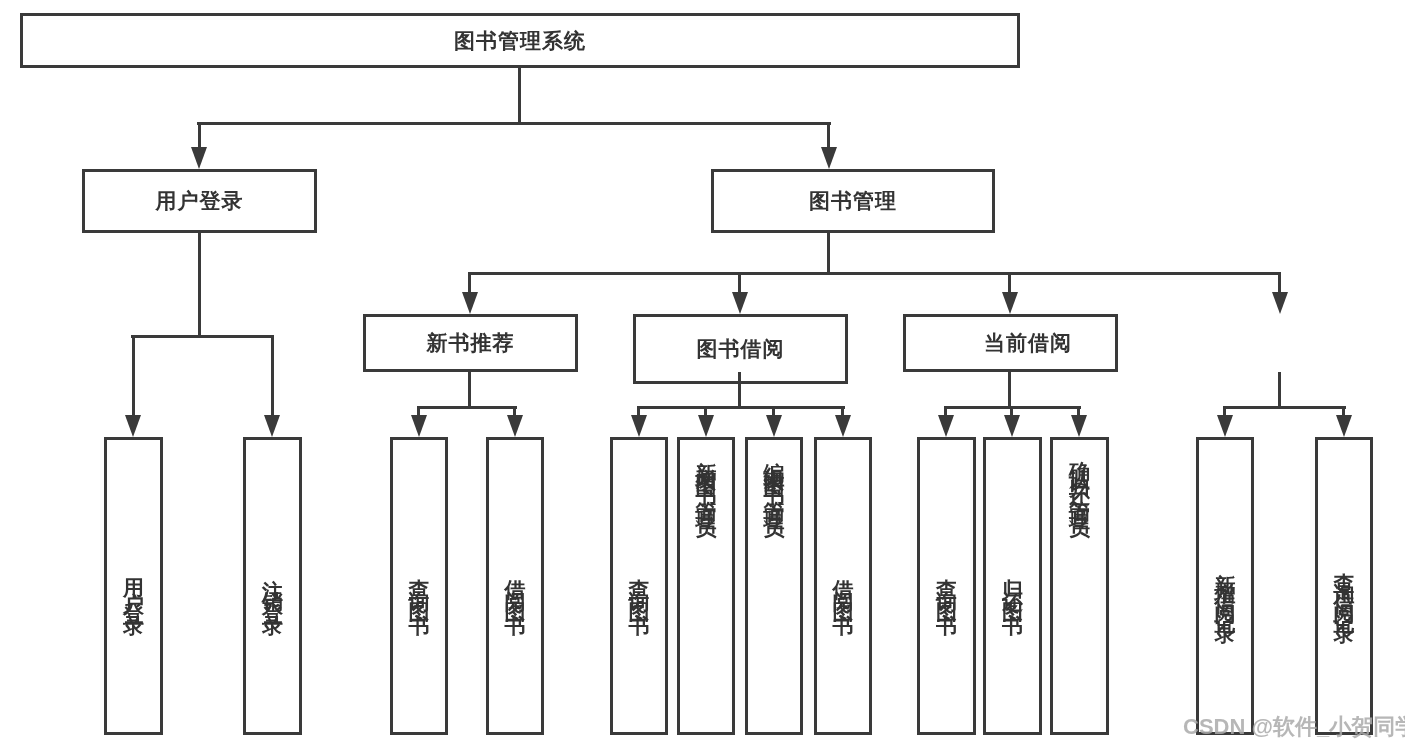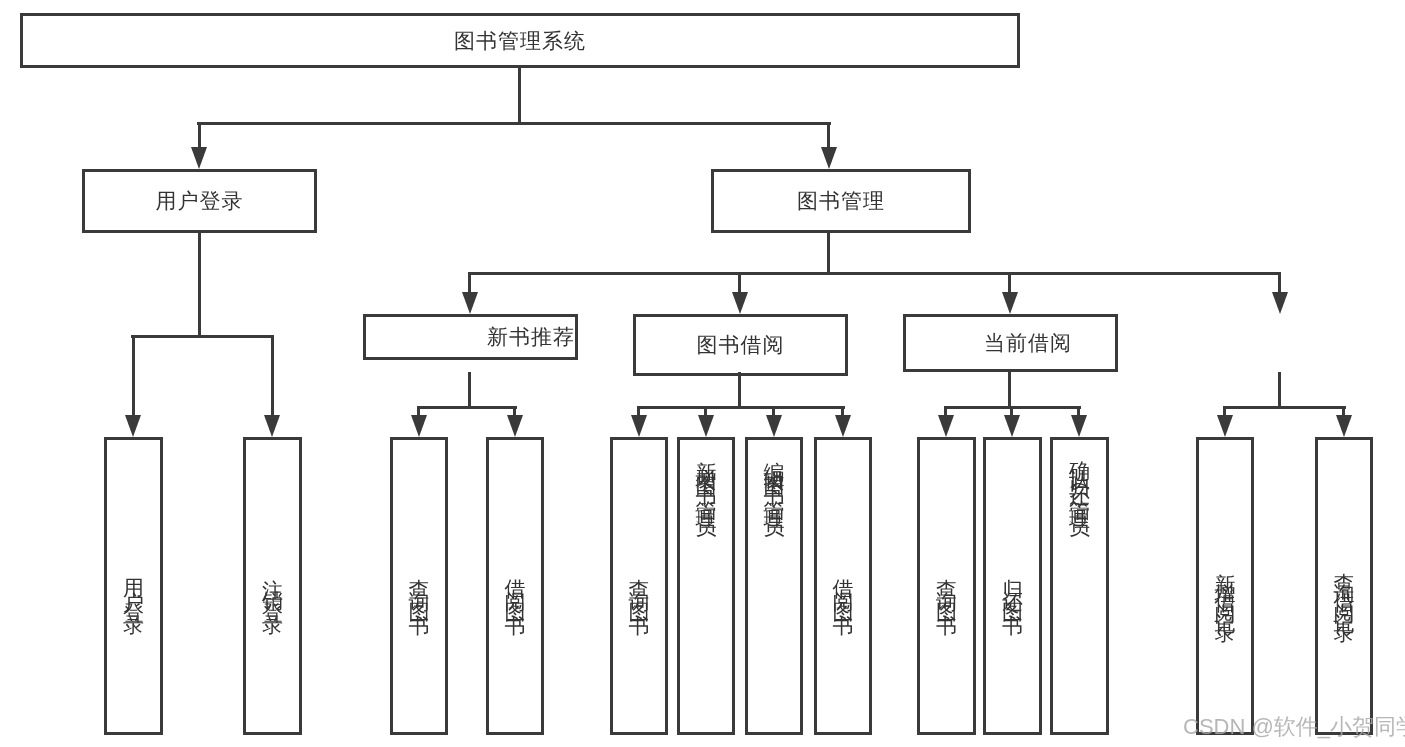--- a/index.html
+++ b/index.html
@@ -3,20 +3,21 @@
 <meta charset="utf-8">
 <style>
   html,body{margin:0;padding:0;background:#ffffff;}
   #canvas{
     position:relative;
     width:1405px;height:747px;
     background:#ffffff;
     overflow:hidden;
     font-family:"Liberation Sans","DejaVu Sans",sans-serif;
     color:#333333;
+    font-weight:bold;
   }
   
   .node{
     position:absolute;
     box-sizing:border-box;
     border:3px solid #3a3a3a;
     background:#ffffff;
     display:flex;
     align-items:center;
     justify-content:center;
@@ -63,21 +64,21 @@
   <div class="vl" style="left:518px;top:68px;height:54px;"></div>
   <div class="hl" style="left:197px;top:122px;width:634px;"></div>
   <div class="vl" style="left:198px;top:122px;height:27px;"></div>
   <div class="ar" style="left:191px;top:147px;"></div>
   <div class="vl" style="left:827px;top:122px;height:27px;"></div>
   <div class="ar" style="left:821px;top:147px;"></div>
 
   <div class="node" style="left:82px;top:169px;width:235px;height:64px;">
     <span>用户登录</span>
   </div>
-  <div class="node" style="left:711px;top:169px;width:260px;height:64px;">
+  <div class="node" style="left:711px;top:169px;width:284px;height:64px;">
     <span>图书管理</span>
   </div>
 
   <div class="vl" style="left:198px;top:233px;height:102px;"></div>
   <div class="hl" style="left:131px;top:335px;width:143px;"></div>
   <div class="vl" style="left:132px;top:335px;height:82px;"></div>
   <div class="ar" style="left:125px;top:415px;"></div>
   <div class="vl" style="left:271px;top:335px;height:82px;"></div>
   <div class="ar" style="left:264px;top:415px;"></div>
 
@@ -85,24 +86,24 @@
   <div class="hl" style="left:468px;top:272px;width:813px;"></div>
   <div class="vl" style="left:468px;top:272px;height:22px;"></div>
   <div class="ar" style="left:462px;top:292px;"></div>
   <div class="vl" style="left:738px;top:272px;height:22px;"></div>
   <div class="ar" style="left:732px;top:292px;"></div>
   <div class="vl" style="left:1008px;top:272px;height:22px;"></div>
   <div class="ar" style="left:1002px;top:292px;"></div>
   <div class="vl" style="left:1278px;top:272px;height:22px;"></div>
   <div class="ar" style="left:1272px;top:292px;"></div>
 
-  <div class="node" style="left:363px;top:314px;width:215px;height:46px;justify-content:flex-end;">
+  <div class="node" style="left:363px;top:314px;width:215px;height:58px;">
     <span>新书推荐</span>
   </div>
-  <div class="node" style="left:633px;top:314px;width:215px;height:62px;">
+  <div class="node" style="left:633px;top:314px;width:215px;height:70px;">
     <span>图书借阅</span>
   </div>
   <div class="node" style="left:903px;top:314px;width:215px;height:58px;padding-left:35px;">
     <span>当前借阅</span>
   </div>
 
   <div class="vl" style="left:468px;top:372px;height:36px;"></div>
   <div class="hl" style="left:417px;top:406px;width:100px;"></div>
   <div class="vl" style="left:417px;top:406px;height:12px;"></div>
   <div class="ar" style="left:411px;top:415px;"></div>

